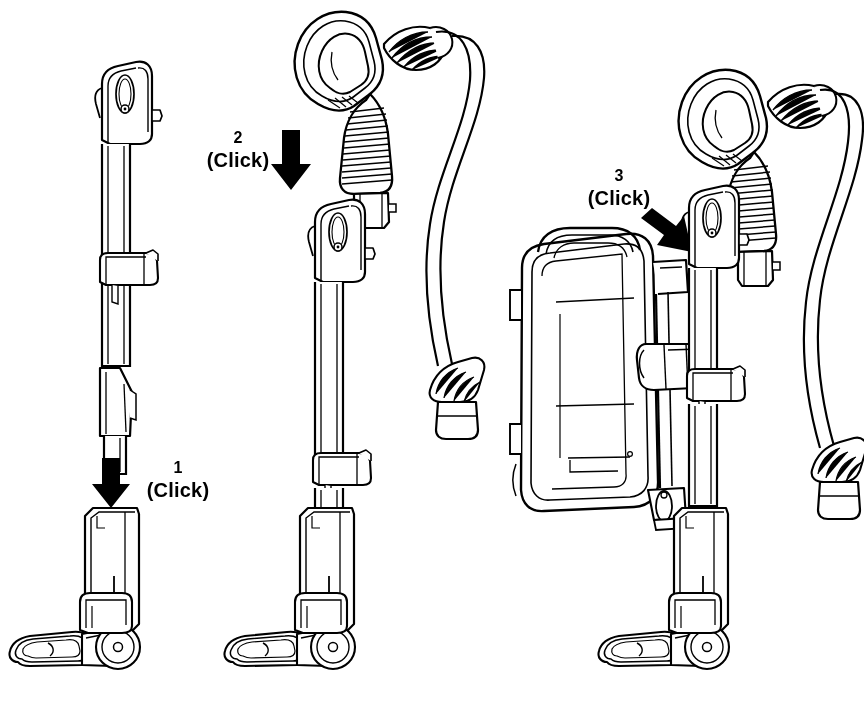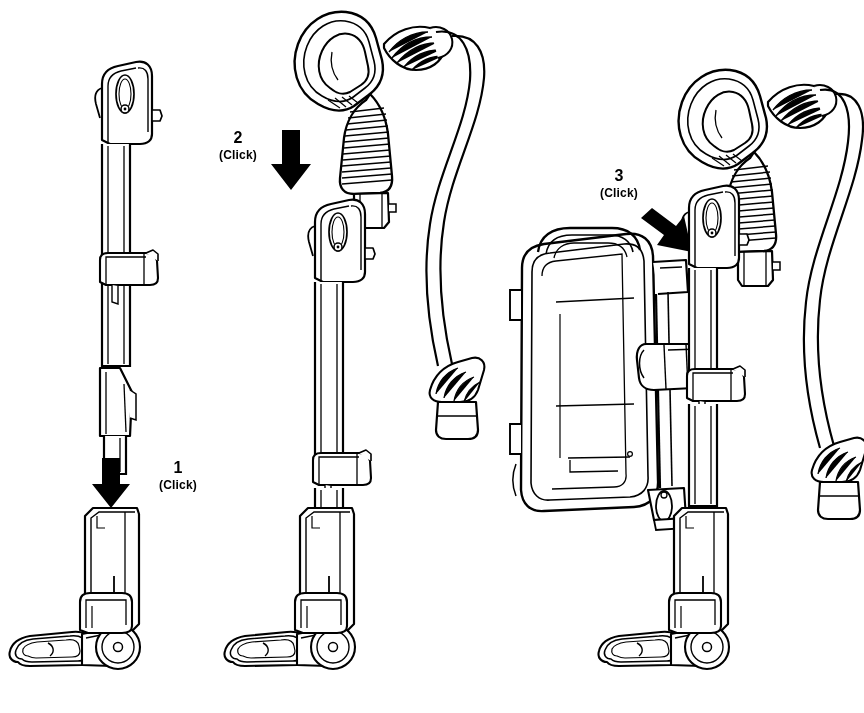--- a/index.html
+++ b/index.html
@@ -31,21 +31,21 @@
     white-space: nowrap;
     user-select: none;
   }
   .step-label .num {
     display: block;
     font-size: 16px;
     letter-spacing: 0.2px;
   }
   .step-label .click {
     display: block;
-    font-size: 12px;
+    font-size: 20px;
     letter-spacing: 0.2px;
   }
   #label-1 { left: 128px; top: 458px; width: 100px; }
   #label-2 { left: 193px; top: 128px; width: 90px;  }
   #label-3 { left: 570px; top: 166px; width: 98px;  }
 </style>
 </head>
 <body>
 
 <svg id="diagram" viewBox="0 0 864 713" xmlns="http://www.w3.org/2000/svg">

